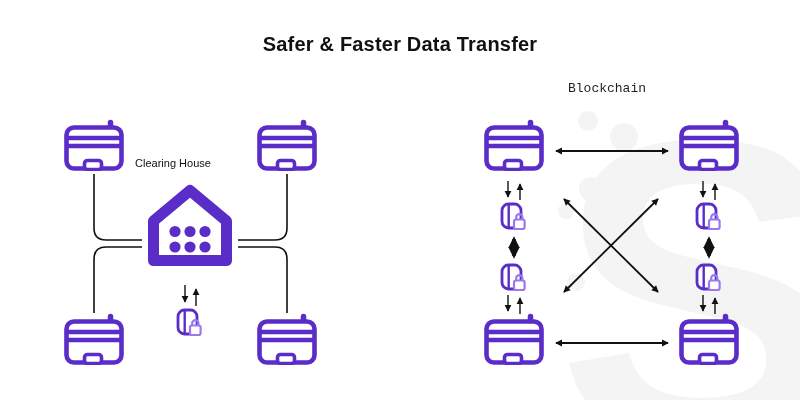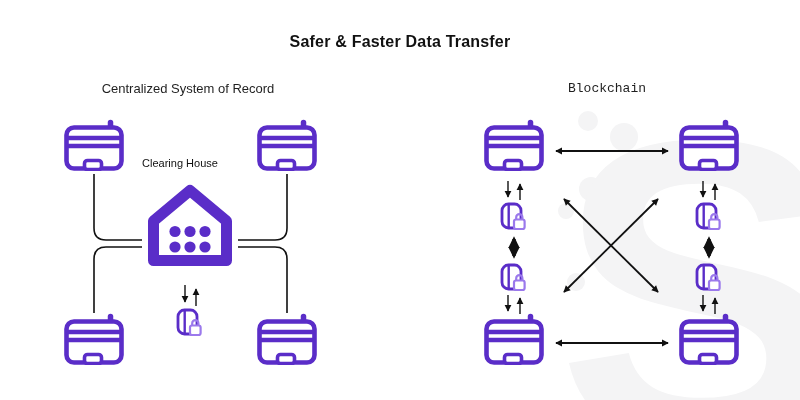--- a/index.html
+++ b/index.html
@@ -10,30 +10,30 @@
   html,body{background:#fff;}
   body{font-family:"Liberation Sans", sans-serif;}
   .canvas{
     position:relative;width:800px;height:400px;background:var(--background);
     overflow:hidden;
   }
   .watermark{position:absolute;left:0;top:0;width:800px;height:400px;pointer-events:none;}
   .watermark text{font-family:"Liberation Sans", sans-serif;font-weight:bold;}
   .title{
     position:absolute;left:400px;top:33px;transform:translateX(-50%);
-    font-size:16px;font-weight:bold;color:var(--text);white-space:nowrap;letter-spacing:.2px;
+    font-size:20px;font-weight:bold;color:var(--text);white-space:nowrap;letter-spacing:.2px;
   }
   .section-heading{
     position:absolute;transform:translateX(-50%);font-size:13px;color:var(--heading-text);
     white-space:nowrap;
   }
   .heading-left{left:188px;top:81px;}
   .heading-right{left:607px;top:81px;font-family:Liberation Mono, monospace;}
   .hub-label{
-    position:absolute;left:180px;top:157px;transform:translateX(-50%);
+    position:absolute;left:173px;top:157px;transform:translateX(-50%);
     font-size:11px;color:var(--text);white-space:nowrap;
   }
   .icon{position:absolute;display:block;}
   .overlay{position:absolute;left:0;top:0;width:800px;height:400px;}
   .conn{fill:none;stroke:var(--line);stroke-width:1.6;}
   .thin{stroke:var(--line);stroke-width:1.4;fill:none;}
   .hline{stroke:var(--line);stroke-width:1.8;fill:none;}
   .bold{stroke:var(--line);stroke-width:3.4;fill:none;}
   .mk{fill:var(--line);}
 </style>
@@ -77,21 +77,20 @@
         <circle cx="624" cy="137" r="14"></circle>
       <circle cx="591" cy="189" r="12"></circle>
         <circle cx="566" cy="211" r="8"></circle>
       <circle cx="612" cy="243" r="16"></circle>
         <circle cx="576" cy="282" r="9"></circle>
     </g>
     <text x="700" y="440" font-size="430" text-anchor="middle" style="fill:var(--watermark,#F4F4F5)">S</text>
   </svg>
 
   <h1 class="title">Safer &amp; Faster Data Transfer</h1>
-  <div class="section-heading heading-left">Centralized System of Record</div>
   <div class="section-heading heading-right">Blockchain</div>
   <div class="hub-label">Clearing House</div>
 
   <svg class="overlay" viewBox="0 0 800 400">
     <defs>
       <marker id="ah" markerUnits="userSpaceOnUse" markerWidth="9" markerHeight="9" refX="6.8" refY="4.5" orient="auto-start-reverse">
         <path class="mk" d="M0.8 1.1 L7.6 4.5 L0.8 7.9 Z"></path>
       </marker>
       <marker id="ahb" markerUnits="userSpaceOnUse" markerWidth="14" markerHeight="13" refX="9.5" refY="6.5" orient="auto-start-reverse">
         <path class="mk" d="M0.6 0.8 L12.2 6.5 L0.6 12.2 Z"></path>

